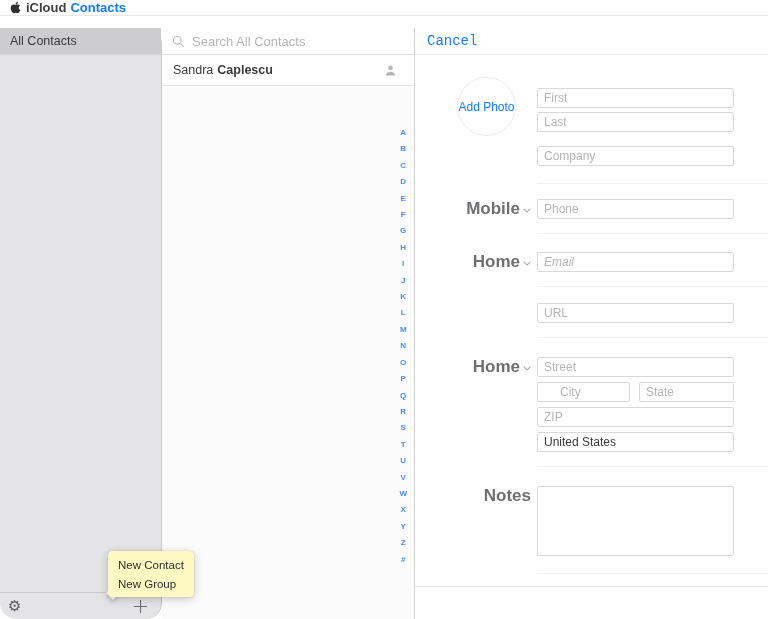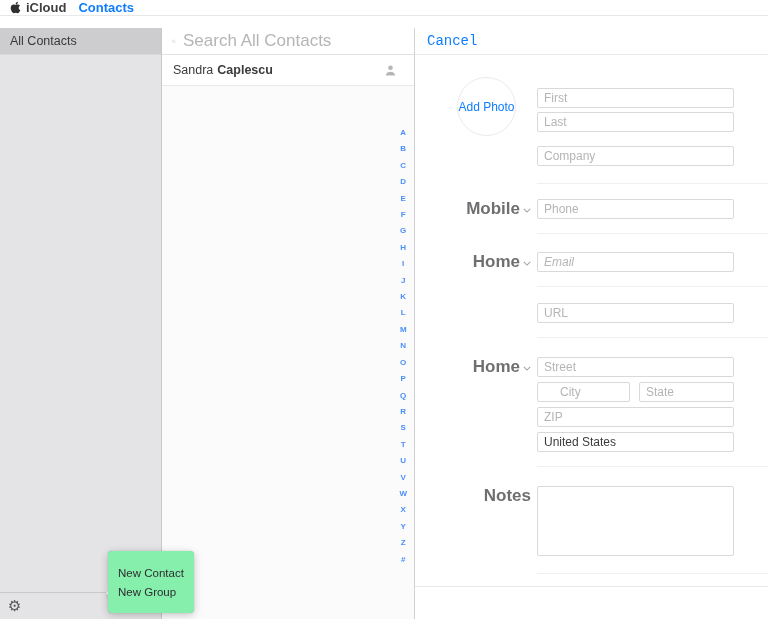--- a/index.html
+++ b/index.html
@@ -5,51 +5,51 @@
   * { margin:0; padding:0; box-sizing:border-box; }
   html,body { width:768px; height:619px; overflow:hidden;
     font-family:"Liberation Sans","DejaVu Sans",sans-serif; background:#fff; }
   .stage { position:relative; width:768px; height:619px; background:#fff; }
 
   
   .topbar { position:absolute; top:0; left:0; right:0; height:16px; background:#fff;
     border-bottom:1px solid #e8e8ea; display:flex; align-items:center; padding-left:10px; }
   .apple-svg { width:11px; height:13px; margin-right:5px; margin-top:-1px; }
   .brand { font-size:13px; font-weight:bold; color:#3e3e40; }
-  .appname { font-size:13px; font-weight:bold; color:#0f7dfd; margin-left:12px; cursor:pointer; }
+  .appname { font-size:13px; font-weight:bold; color:#0f7dfd; margin-left:4px; cursor:pointer; }
 
   
   .sidebar { position:absolute; top:28px; left:0; width:162px; bottom:0;
-    background:#e4e4e6; border-right:1px solid #c9c9cb; }
+    background:#e4e4e6; border-right:1px solid #c9c9cb;border-radius:16px; }
   .sidebar-item { height:27px; background:#cdcdcf; border-bottom:1px solid #d8d8da;
     display:flex; align-items:center; padding:0 10px; font-size:12.5px; color:#38383a; cursor:default; }
   .sidebar-footer { position:absolute; left:0; right:0; bottom:0; height:27px;
     border-top:1px solid #c9c9cb; display:flex; align-items:center;
     justify-content:space-between; padding:0 8px; }
   .gear { font-family:"DejaVu Sans",sans-serif; font-size:15px; color:#58585a;
     line-height:1; cursor:pointer; }
   .plus-btn { cursor:pointer; display:flex; align-items:center; margin-right:5px; }
 
   
-  .popup { position:absolute; left:108px; top:551px; background:#86efac; border-radius:4px;
+  .popup { position:absolute; left:108px; top:551px; background:#fef9c3; border-radius:4px;
     box-shadow:0 0 1px rgba(0,0,0,.3), 0 2px 8px rgba(0,0,0,.22);
-    padding:12px 0; z-index:10; }
+    padding:4px 0; z-index:10; }
   .popup-item { font-size:11.5px; color:#2e2e30; padding:3px 10px 2px 10px;
     white-space:nowrap; cursor:pointer; line-height:14px; }
   .popup-arrow { position:absolute; left:33px; top:588px; width:10px; height:10px;
     background:#fff; transform:translateX(75px) rotate(45deg);
     box-shadow:2px 2px 3px rgba(0,0,0,.12); z-index:9; }
 
   
   .middle { position:absolute; top:28px; left:162px; width:253px; bottom:0;
     background:#fbfbfc; border-right:1px solid #d2d2d4; }
   .search-row { height:27px; background:#fff; border-bottom:1px solid #e2e2e4;
     display:flex; align-items:center; padding:0 10px; gap:7px; }
   .search-input { border:none; outline:none; background:transparent; flex:1;
-    font-size:17px; color:#4c1d95; font-family:inherit; }
+    font-size:13px; color:#4c1d95; font-family:inherit; }
   .search-input::placeholder { color:#b5b5b7; }
   .contact-row { height:31px; background:#fff; border-bottom:1px solid #e9e9eb;
     display:flex; align-items:center; padding:0 16px 0 11px; font-size:12.5px;
     color:#3b3b3d; cursor:pointer; }
   .contact-first { margin-right:4px; }
   .contact-last { font-weight:bold; }
   .person-svg { margin-left:auto; width:15px; height:15px; }
   .alphabet { position:absolute; top:97px; right:7px; display:flex;
     flex-direction:column; align-items:center; }
   .alphabet span { font-size:8px; font-weight:bold; color:#4a90f7;

